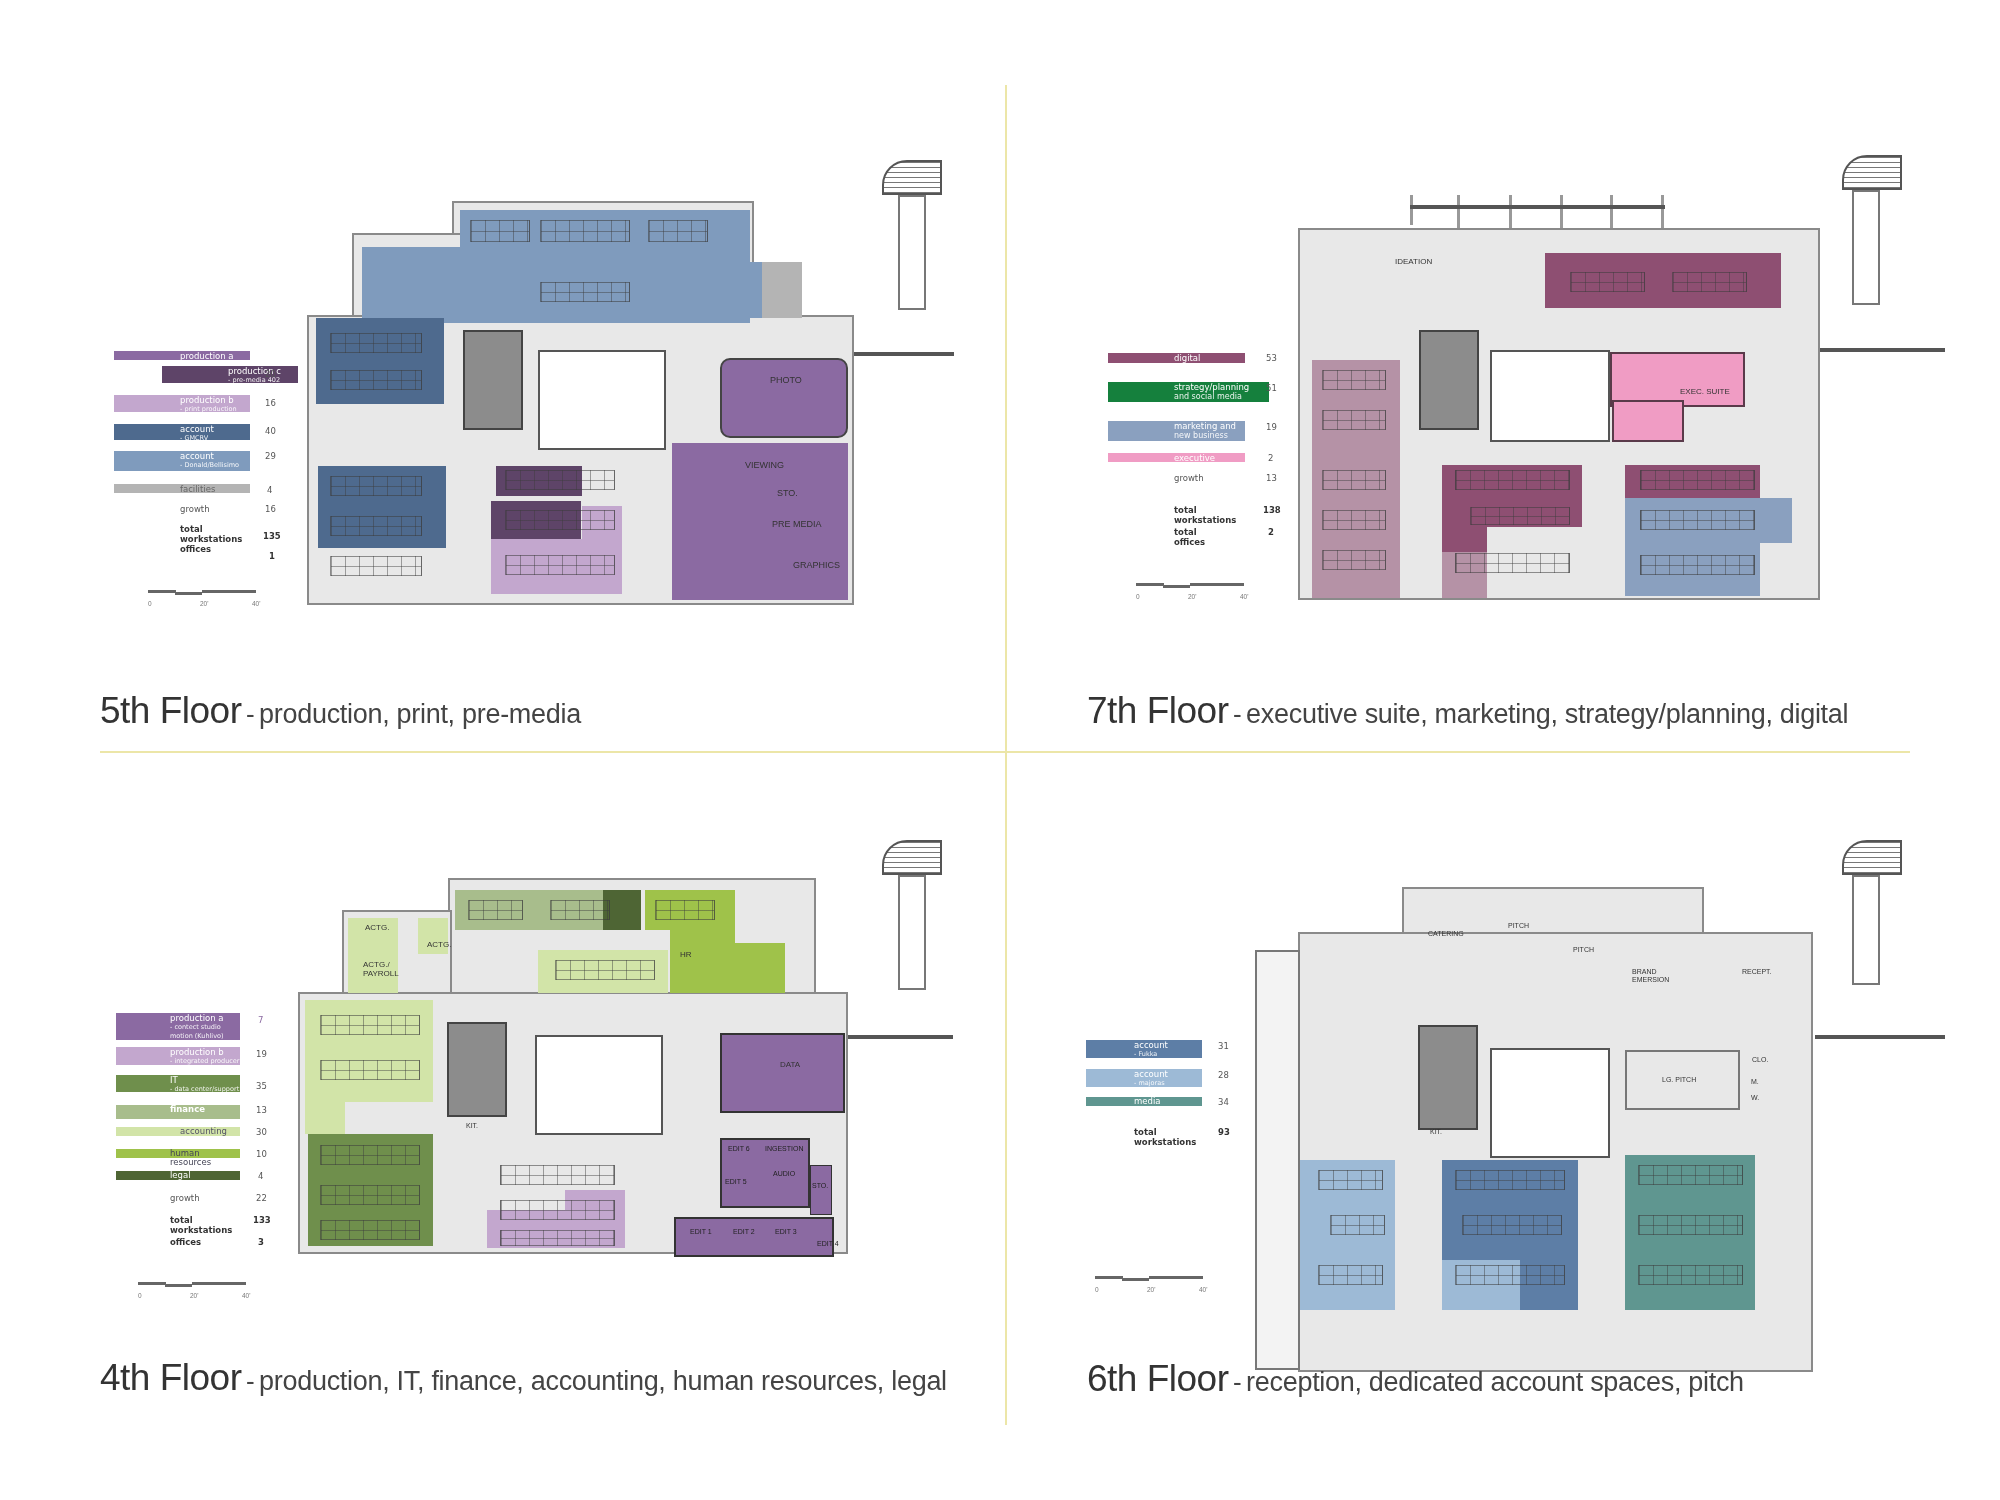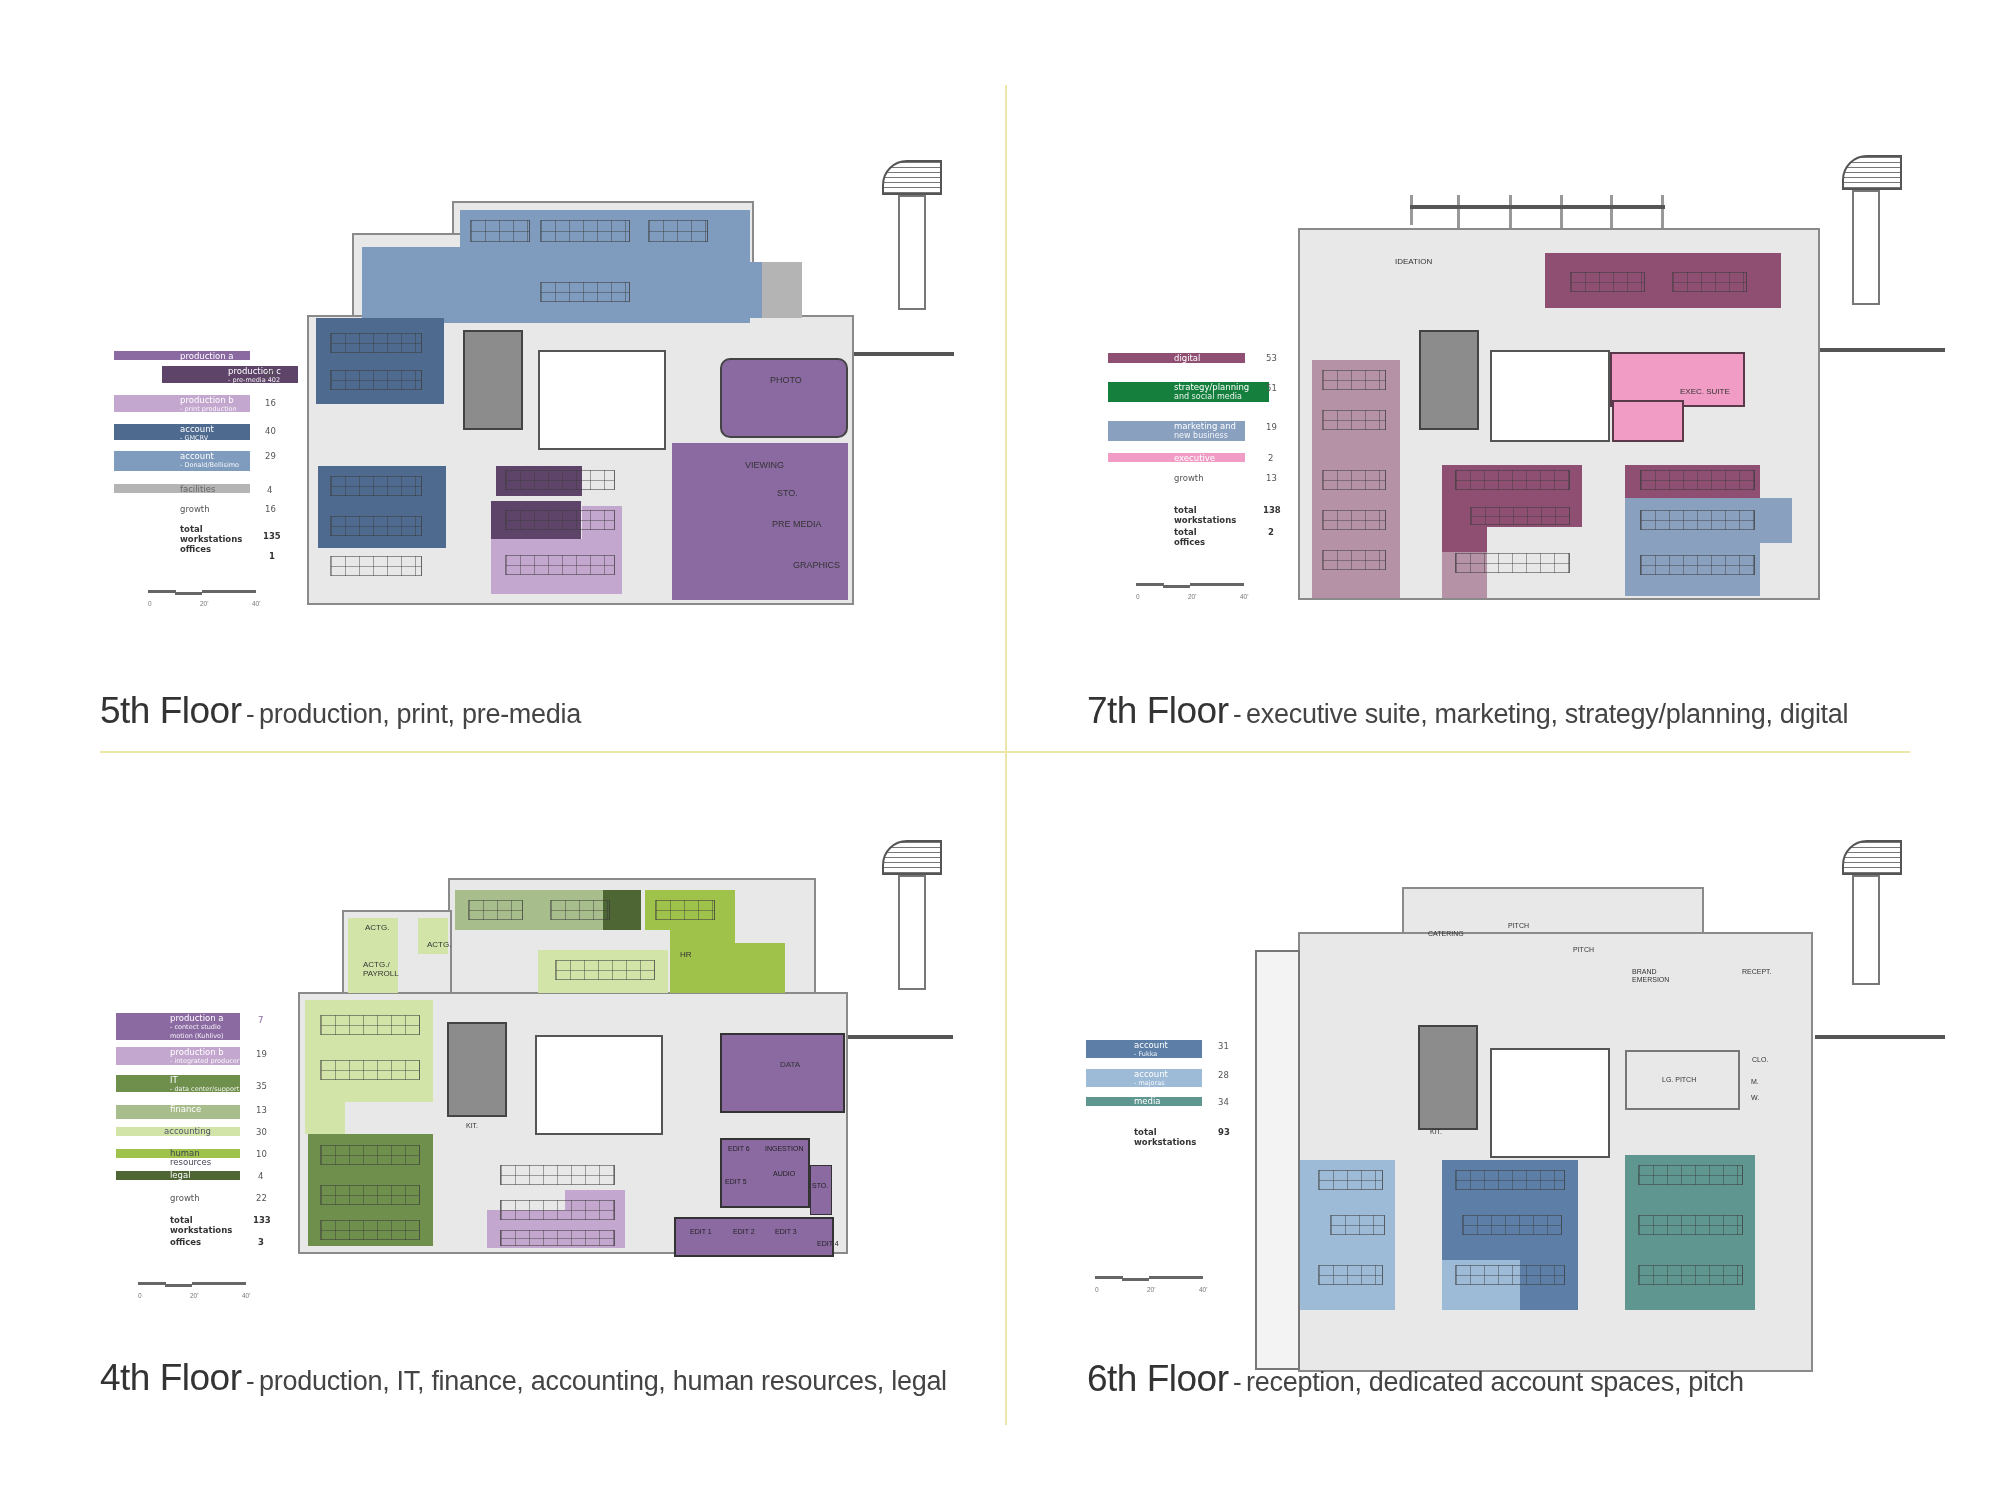--- a/index.html
+++ b/index.html
@@ -262,28 +262,28 @@
       </div>
       <span class="count" style="left:140px;top:2px;">19</span>
     </div>
     <div class="legend-row" style="height:30px;">
       <div class="swatch" style="width:124px;height:17px;background:#6f8f4c;">
         <span class="lbl" style="left:54px;"><span>IT</span><span class="sub">- data center/support</span></span>
       </div>
       <span class="count" style="left:140px;top:6px;">35</span>
     </div>
     <div class="legend-row" style="height:22px;">
-      <div class="swatch" style="width:124px;height:14px;background:#a8bd8c;">
+      <div class="swatch" style="width:124px;height:14px;background:#a8bd8c;font-weight:bold;">
         <span class="lbl" style="left:54px;top:0;">finance</span>
       </div>
       <span class="count" style="left:140px;top:0;">13</span>
     </div>
     <div class="legend-row" style="height:22px;">
       <div class="swatch" style="width:124px;height:9px;background:#d2e4a8;color:#556;">
-        <span class="lbl" style="left:48px;top:0;">accounting</span>
+        <span class="lbl" style="left:64px;top:0;">accounting</span>
       </div>
       <span class="count" style="left:140px;top:0;">30</span>
     </div>
     <div class="legend-row" style="height:22px;">
       <div class="swatch" style="width:124px;height:9px;background:#9fc24a;color:#445;">
         <span class="lbl" style="left:54px;top:0;">human resources</span>
       </div>
       <span class="count" style="left:140px;top:0;">10</span>
     </div>
     <div class="legend-row" style="height:22px;">

